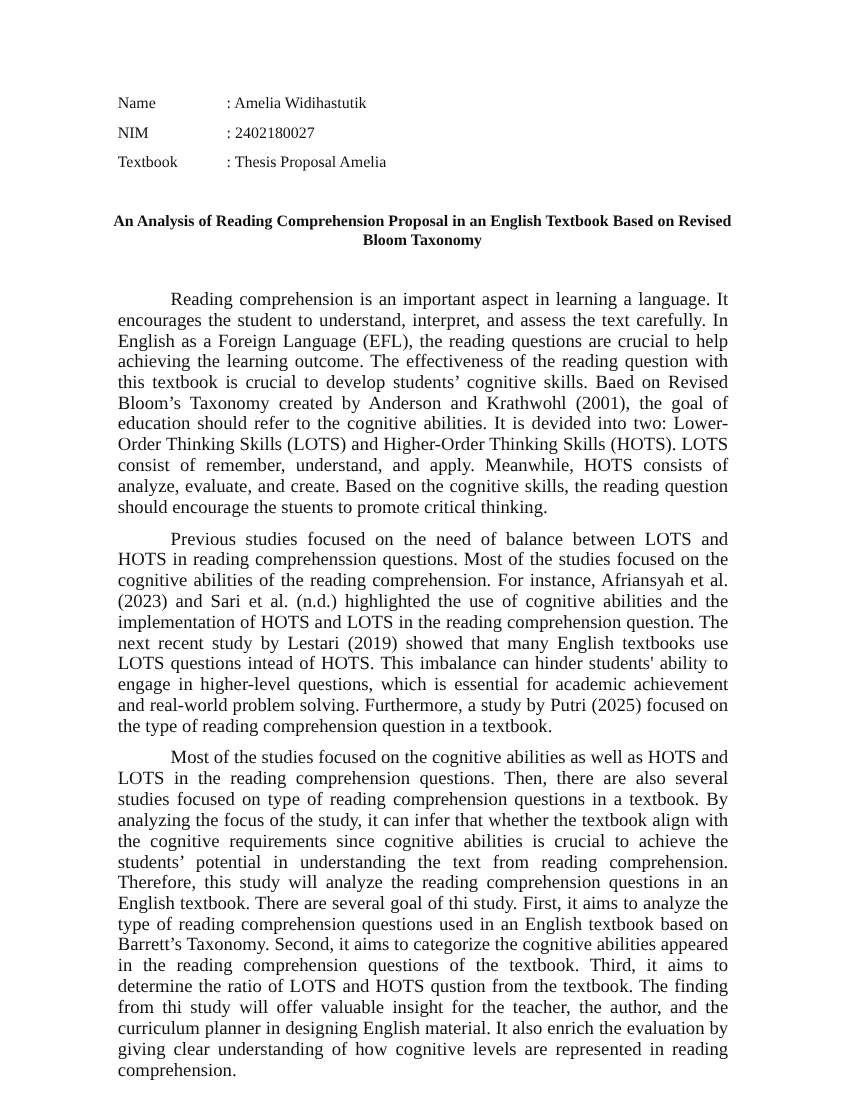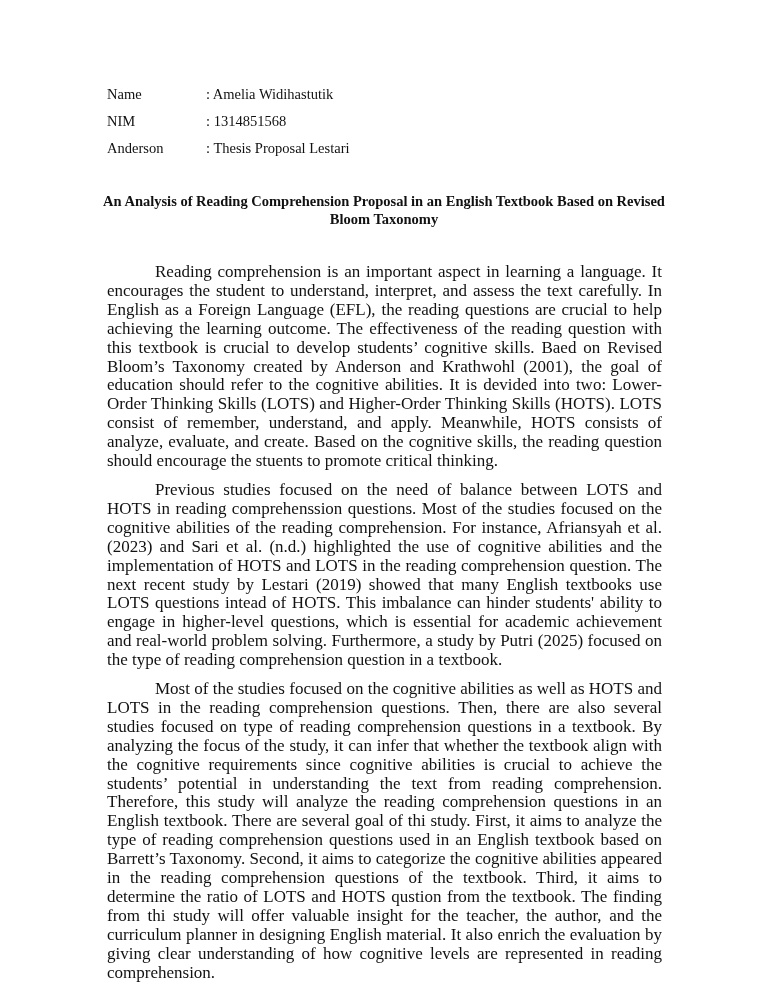--- a/index.html
+++ b/index.html
@@ -67,25 +67,25 @@
 
 <div class="page">
 
   <div class="meta">
     <div class="meta-row">
       <span class="meta-label">Name</span>
       <span class="meta-value">: Amelia Widihastutik</span>
     </div>
     <div class="meta-row">
       <span class="meta-label">NIM</span>
-      <span class="meta-value">: 1314851568</span>
+      <span class="meta-value">: 2402180027</span>
     </div>
     <div class="meta-row">
-      <span class="meta-label">Anderson</span>
-      <span class="meta-value">: Thesis Proposal Lestari</span>
+      <span class="meta-label">Textbook</span>
+      <span class="meta-value">: Thesis Proposal Amelia</span>
     </div>
   </div>
 
   <div class="title">An Analysis of Reading Comprehension Proposal in an English Textbook Based on Revised Bloom Taxonomy</div>
 
   <div class="body-text">
     <p class="para">Reading comprehension is an important aspect in learning a language. It encourages the student to understand, interpret, and assess the text carefully. In English as a Foreign Language (EFL), the reading questions are crucial to help achieving the learning outcome. The effectiveness of the reading question with this textbook is crucial to develop students’ cognitive skills. Baed on Revised Bloom’s Taxonomy created by Anderson and Krathwohl (2001), the goal of education should refer to the cognitive abilities. It is devided into two: Lower-Order Thinking Skills (LOTS) and Higher-Order Thinking Skills (HOTS). LOTS consist of remember, understand, and apply. Meanwhile, HOTS consists of analyze, evaluate, and create. Based on the cognitive skills, the reading question should encourage the stuents to promote critical thinking.</p>
     <p class="para">Previous studies focused on the need of balance between LOTS and HOTS in reading comprehenssion questions. Most of the studies focused on the cognitive abilities of the reading comprehension. For instance, Afriansyah et al. (2023) and Sari et al. (n.d.) highlighted the use of cognitive abilities and the implementation of HOTS and LOTS in the reading comprehension question. The next recent study by Lestari (2019) showed that many English textbooks use LOTS questions intead of HOTS. This imbalance can hinder students' ability to engage in higher-level questions, which is essential for academic achievement and real-world problem solving. Furthermore, a study by Putri (2025) focused on the type of reading comprehension question in a textbook.</p>
     <p class="para">Most of the studies focused on the cognitive abilities as well as HOTS and LOTS in the reading comprehension questions. Then, there are also several studies focused on type of reading comprehension questions in a textbook. By analyzing the focus of the study, it can infer that whether the textbook align with the cognitive requirements since cognitive abilities is crucial to achieve the students’ potential in understanding the text from reading comprehension. Therefore, this study will analyze the reading comprehension questions in an English textbook. There are several goal of thi study. First, it aims to analyze the type of reading comprehension questions used in an English textbook based on Barrett’s Taxonomy. Second, it aims to categorize the cognitive abilities appeared in the reading comprehension questions of the textbook. Third, it aims to determine the ratio of LOTS and HOTS qustion from the textbook. The finding from thi study will offer valuable insight for the teacher, the author, and the curriculum planner in designing English material. It also enrich the evaluation by giving clear understanding of how cognitive levels are represented in reading comprehension.</p>
   </div>

